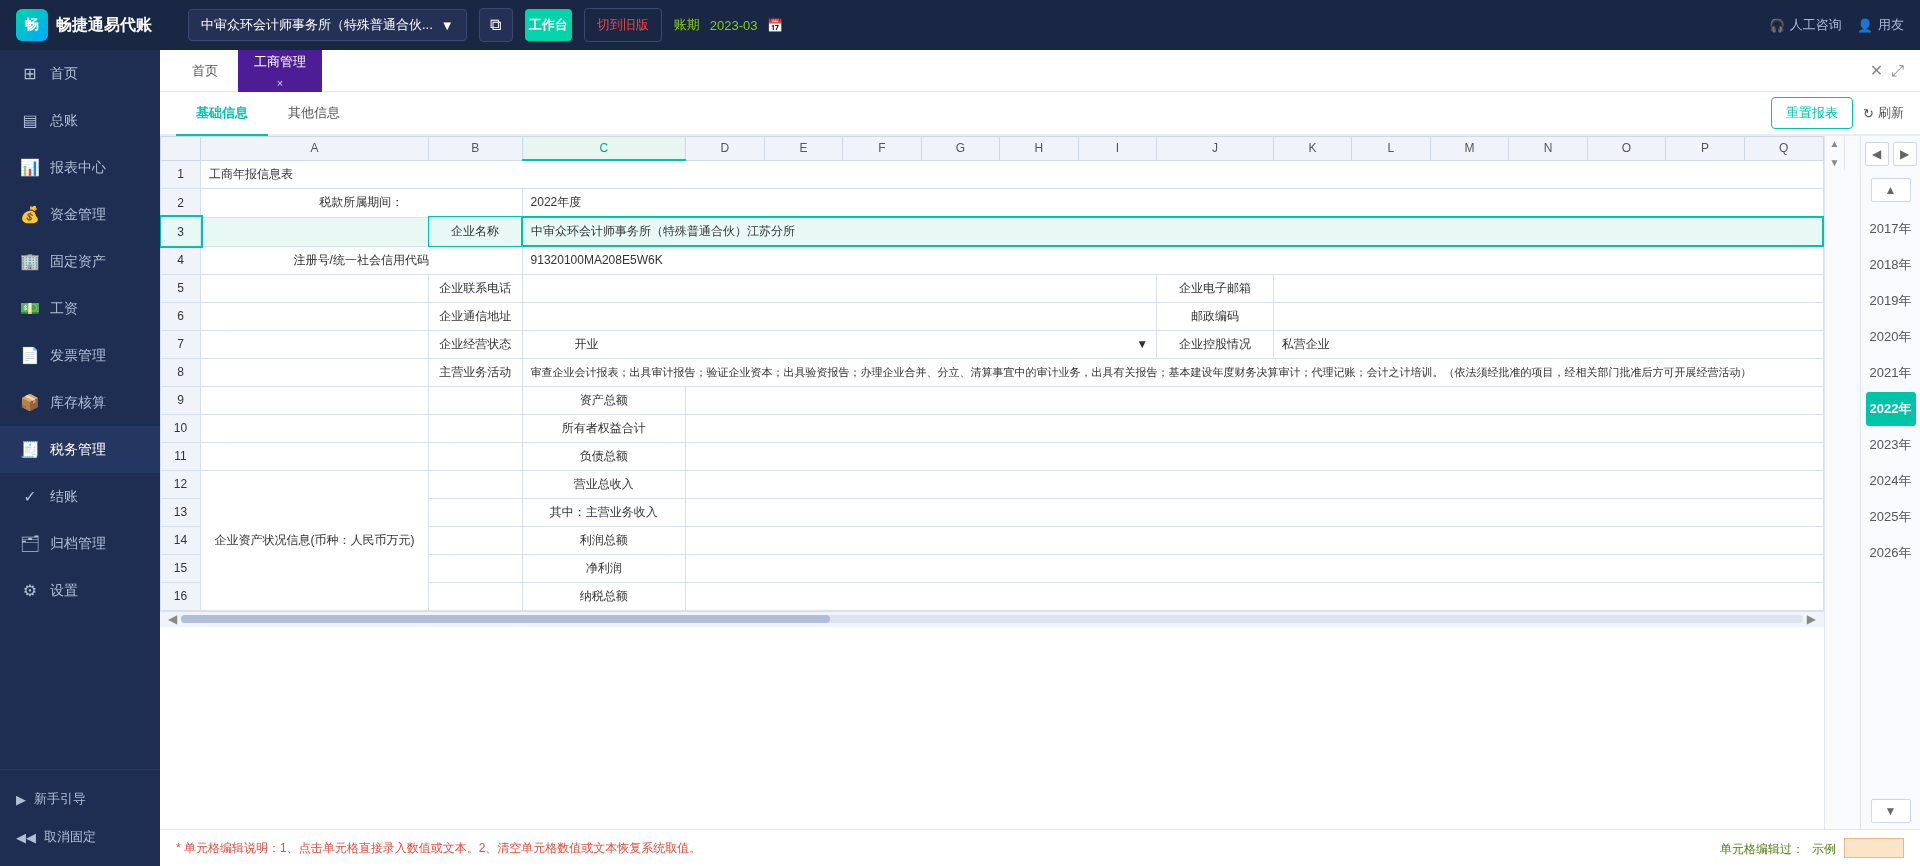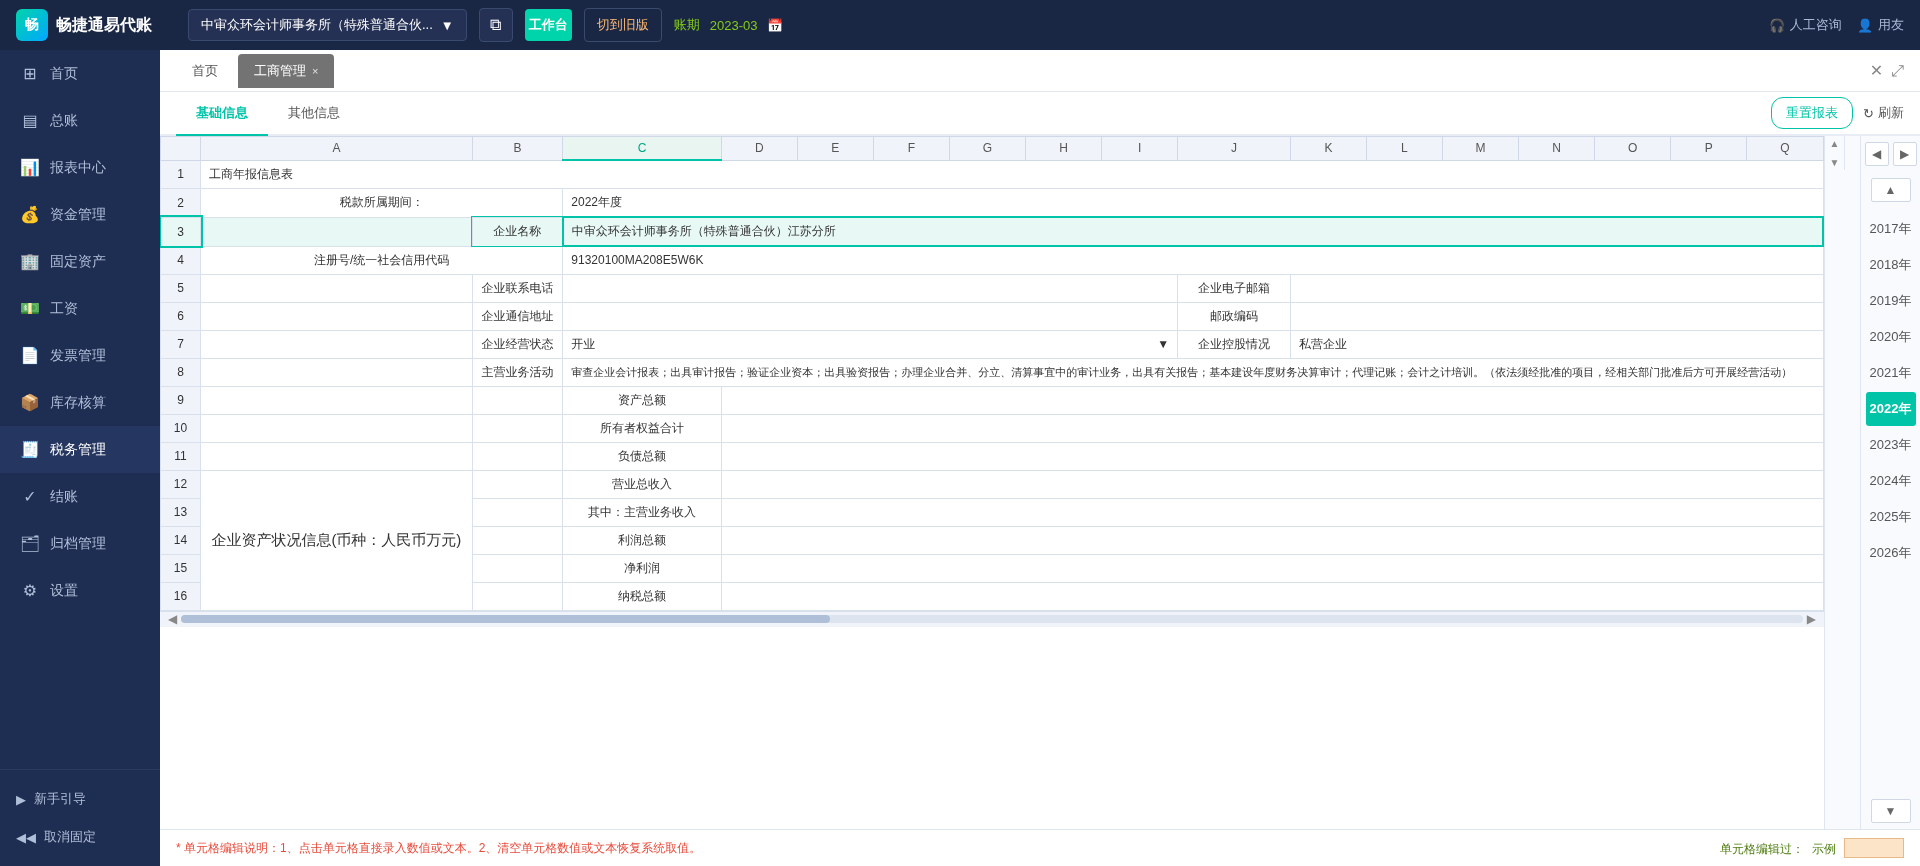--- a/index.html
+++ b/index.html
@@ -72,21 +72,21 @@
       border: none;
       border-radius: 4px;
       padding: 7px 4px;
       font-size: 13px;
       cursor: pointer;
       font-weight: bold;
     }
     .switch-btn {
       background: transparent;
       border: 1px solid #3a4a6e;
-      color: #fdba74;
+      color: #ef4444;
       border-radius: 4px;
       padding: 7px 12px;
       font-size: 13px;
       cursor: pointer;
     }
     .period-area {
       color: #84cc16;
       font-size: 13px;
       display: flex;
       align-items: center;
@@ -183,22 +183,23 @@
       padding: 8px 16px;
       border-radius: 4px 4px 0 0;
       cursor: pointer;
       font-size: 13px;
       color: #555;
       display: flex;
       align-items: center;
       gap: 6px;
     }
     .tab-item.active {
-      background: #737373;
+      background: #4c1d95;
       color: #fff;
+      flex-direction: column;
     }
     .tab-close {
       font-size: 11px;
       color: rgba(255,255,255,0.8);
     }
 
     
     .main-panel {
       flex: 1;
       background: #fff;
@@ -232,21 +233,21 @@
     }
     .sub-tab-actions {
       margin-left: auto;
       display: flex;
       gap: 10px;
     }
     .reset-btn {
       border: 1px solid #00c4a8;
       color: #00c4a8;
       background: #fff;
-      border-radius: 12px;
+      border-radius: 4px;
       padding: 6px 14px;
       cursor: pointer;
       font-size: 13px;
     }
     .refresh-btn {
       border: none;
       background: transparent;
       color: #555;
       cursor: pointer;
       font-size: 13px;
@@ -302,20 +303,21 @@
       width: 40px;
     }
     .header-label {
       text-align: center;
       color: #555;
     }
     .dropdown-cell {
       display: flex;
       align-items: center;
       justify-content: space-between;
+      margin-left: 44px;
     }
 
     
     .year-sidebar {
       width: 60px;
       background: #f8fafd;
       border-left: 1px solid #e0e6ef;
       display: flex;
       flex-direction: column;
       overflow: hidden;
@@ -692,21 +694,21 @@
               <tr>
                 <td class="row-num">11</td>
                 <td></td>
                 <td></td>
                 <td class="header-label">负债总额</td>
                 <td colspan="14"></td>
               </tr>
 
               <tr>
                 <td class="row-num">12</td>
-                <td rowspan="5" class="header-label" style="text-align:center; vertical-align:middle; font-size:15px;">企业资产状况信息(币种：人民币万元)</td>
+                <td rowspan="5" class="header-label" style="text-align:center; vertical-align:middle; font-size:12px;">企业资产状况信息(币种：人民币万元)</td>
                 <td></td>
                 <td class="header-label">营业总收入</td>
                 <td colspan="14"></td>
               </tr>
 
               <tr>
                 <td class="row-num">13</td>
                 <td></td>
                 <td class="header-label">其中：主营业务收入</td>
                 <td colspan="14"></td>

